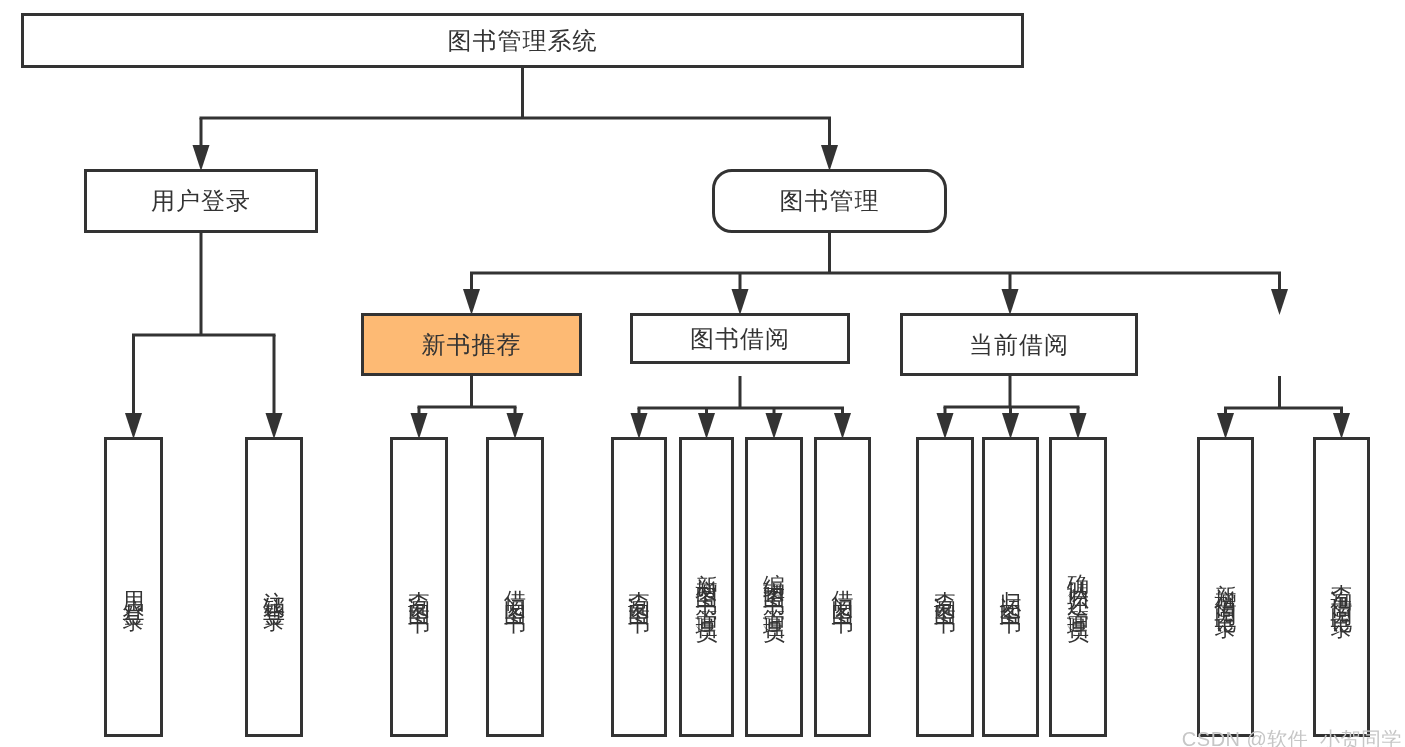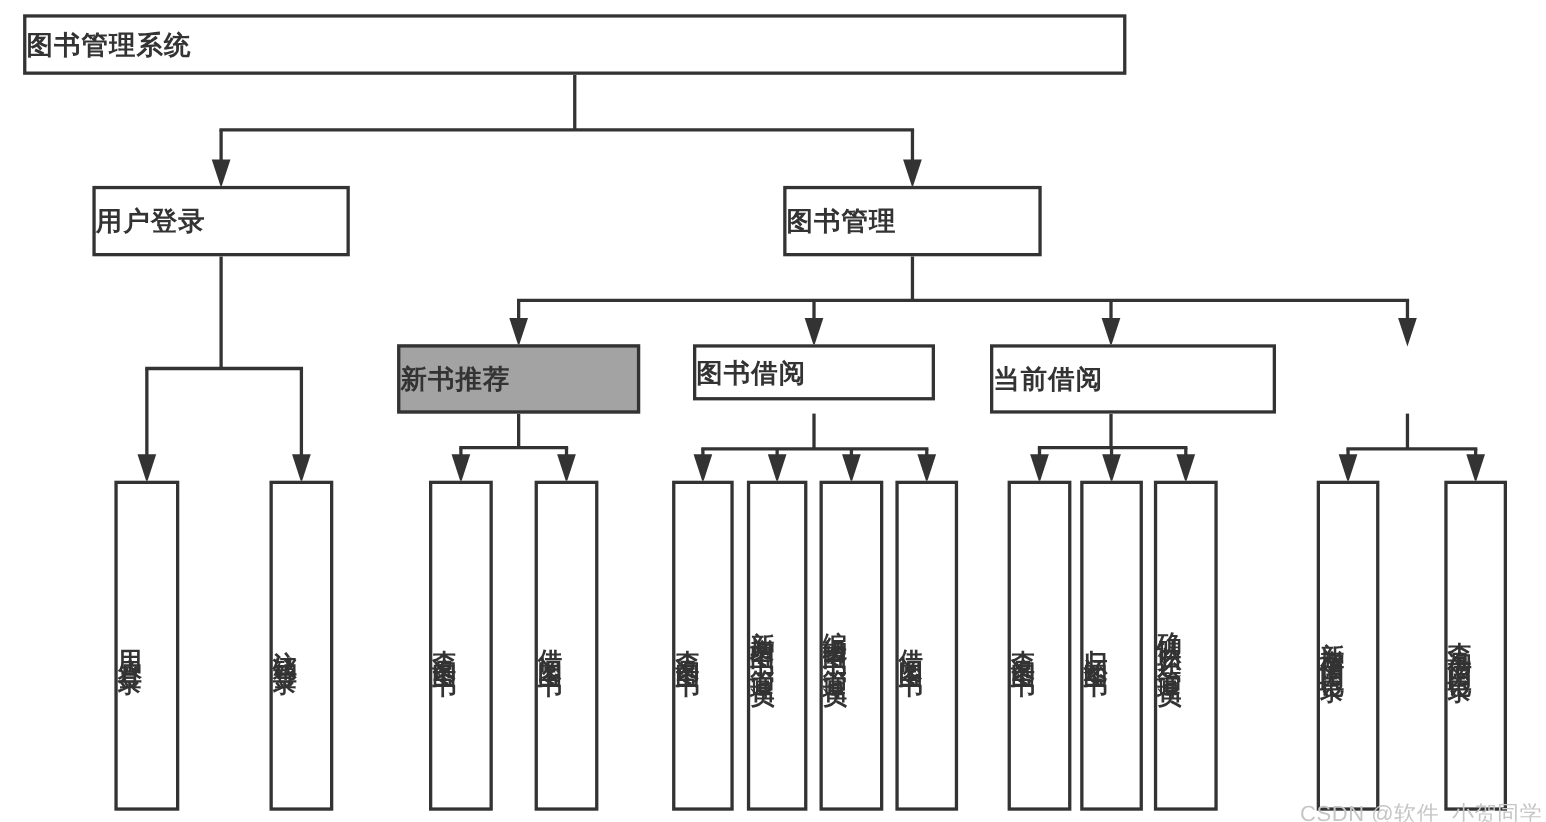--- a/index.html
+++ b/index.html
@@ -21,23 +21,22 @@
     pointer-events: none;
   }
   .node {
     position: absolute;
     box-sizing: border-box;
     background: #ffffff;
     border: 3px solid #333333;
     color: #333333;
     display: flex;
     align-items: center;
-    justify-content: flex-start;
+    justify-content: center;
     z-index: 1;
-    font-weight: bold;
   }
   .node.h { font-size: 24px; letter-spacing: 1px; white-space: nowrap; }
   .node.v { font-size: 22px; }
   .node.v .lbl {
     writing-mode: vertical-rl;
     text-orientation: mixed;
     letter-spacing: 7px;
     line-height: 1;
     white-space: nowrap;
   }
@@ -111,30 +110,30 @@
       <polygon points="1333,413 1350,413 1341.5,439" fill="#333333"></polygon>
     </svg>
 
   <div id="watermark" style="color: rgb(198, 198, 198);">CSDN @软件_小贺同学</div>
 <div class="node h" style="left: 21px; top: 13px; width: 1003px; height: 55px; border-color: rgb(51, 51, 51); background: rgb(255, 255, 255); color: rgb(51, 51, 51);">
       <span class="lbl">图书管理系统</span>
     </div>
     <div class="node h" style="left: 84px; top: 169px; width: 234px; height: 64px; border-color: rgb(51, 51, 51); background: rgb(255, 255, 255); color: rgb(51, 51, 51);">
       <span class="lbl">用户登录</span>
     </div>
-    <div class="node h" style="left: 712px; top: 169px; width: 235px; height: 64px; border-color: rgb(51, 51, 51); background: rgb(255, 255, 255); color: rgb(51, 51, 51);">
+    <div class="node h" style="left: 712px; top: 169px; width: 235px; height: 64px; border-color: rgb(51, 51, 51); background: rgb(255, 255, 255); color: rgb(51, 51, 51); border-radius: 20px;">
       <span class="lbl">图书管理</span>
     </div>
-    <div class="node h" style="left: 361px; top: 313px; width: 221px; height: 63px; border-color: rgb(51, 51, 51); background: #a3a3a3; color: rgb(51, 51, 51);">
+    <div class="node h" style="left: 361px; top: 313px; width: 221px; height: 63px; border-color: rgb(51, 51, 51); background: #fdba74; color: rgb(51, 51, 51);">
       <span class="lbl">新书推荐</span>
     </div>
     <div class="node h" style="left: 630px; top: 313px; width: 220px; height: 51px; border-color: rgb(51, 51, 51); background: rgb(255, 255, 255); color: rgb(51, 51, 51);">
       <span class="lbl">图书借阅</span>
     </div>
-    <div class="node h" style="left: 900px; top: 313px; width: 260px; height: 63px; border-color: rgb(51, 51, 51); background: rgb(255, 255, 255); color: rgb(51, 51, 51);">
+    <div class="node h" style="left: 900px; top: 313px; width: 238px; height: 63px; border-color: rgb(51, 51, 51); background: rgb(255, 255, 255); color: rgb(51, 51, 51);">
       <span class="lbl">当前借阅</span>
     </div>
     <div class="node v" style="left: 104px; top: 437px; width: 59px; height: 300px; border-color: rgb(51, 51, 51); background: rgb(255, 255, 255); color: rgb(51, 51, 51);">
       <span class="lbl">用户登录</span>
     </div>
     <div class="node v" style="left: 245px; top: 437px; width: 58px; height: 300px; border-color: rgb(51, 51, 51); background: rgb(255, 255, 255); color: rgb(51, 51, 51);">
       <span class="lbl">注销登录</span>
     </div>
     <div class="node v" style="left: 390px; top: 437px; width: 58px; height: 300px; border-color: rgb(51, 51, 51); background: rgb(255, 255, 255); color: rgb(51, 51, 51);">
       <span class="lbl">查询图书</span>

